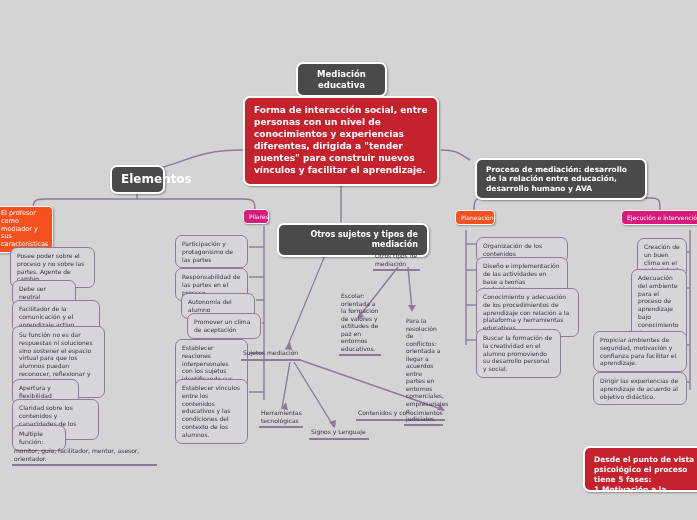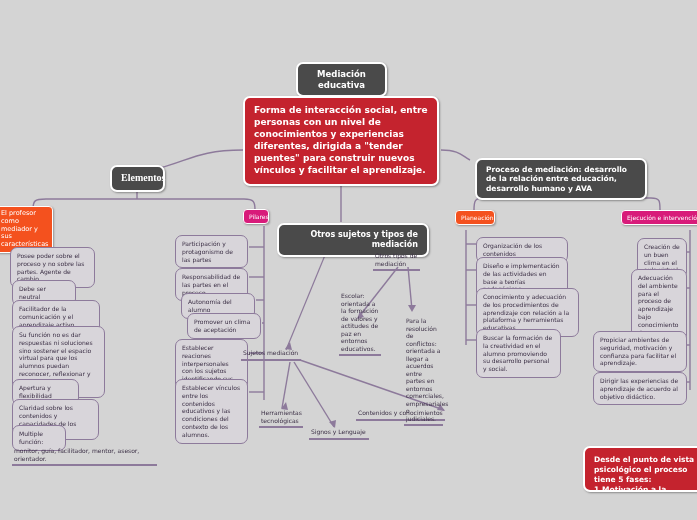--- a/index.html
+++ b/index.html
@@ -141,21 +141,21 @@
       <path d="M690,288 L686,288"></path>
       <path d="M690,345 L686,345"></path>
       <path d="M690,382 L686,382"></path>
     </g>
   </svg>
 
   <div class="node dark" style="left:296px;top:62px;width:91px;font-size:8.5px;text-align:center;">Mediación educativa</div>
 
   <div class="node red" style="left:243px;top:96px;width:196px;font-size:9px;">Forma de interacción social, entre personas con un nivel de conocimientos y experiencias diferentes, dirigida a "tender puentes" para construir nuevos vínculos y facilitar el aprendizaje.</div>
 
-  <div class="node dark" style="left:110px;top:165px;width:55px;font-size:10px;text-align:center;font-family:Liberation Serif, serif;">Elementos</div>
+  <div class="node dark" style="left:110px;top:165px;width:55px;font-size:12px;text-align:center;">Elementos</div>
 
   <div class="node orange" style="left:-5px;top:206px;width:58px;font-size:6.5px;">El profesor como mediador y sus características</div>
 
   <div class="node leaf" style="left:10px;top:247px;width:85px;font-size:6px;">Posee poder sobre el proceso y no sobre las partes. Agente de cambio.</div>
   <div class="node leaf" style="left:12px;top:280px;width:64px;font-size:6px;">Debe ser neutral</div>
   <div class="node leaf" style="left:12px;top:300px;width:88px;font-size:6px;">Facilitador de la comunicación y el aprendizaje activo</div>
   <div class="node leaf" style="left:12px;top:326px;width:93px;font-size:6px;">Su función no es dar respuestas ni soluciones sino sostener el espacio virtual para que los alumnos puedan reconocer, reflexionar  y construir su propio parendizaje.</div>
   <div class="node leaf" style="left:12px;top:379px;width:67px;font-size:6px;">Apertura y flexibilidad</div>
   <div class="node leaf" style="left:12px;top:399px;width:87px;font-size:6px;">Claridad sobre los contenidos y capacidades de los alumnos</div>
   <div class="node leaf" style="left:12px;top:425px;width:54px;font-size:6px;">Multiple función:</div>

